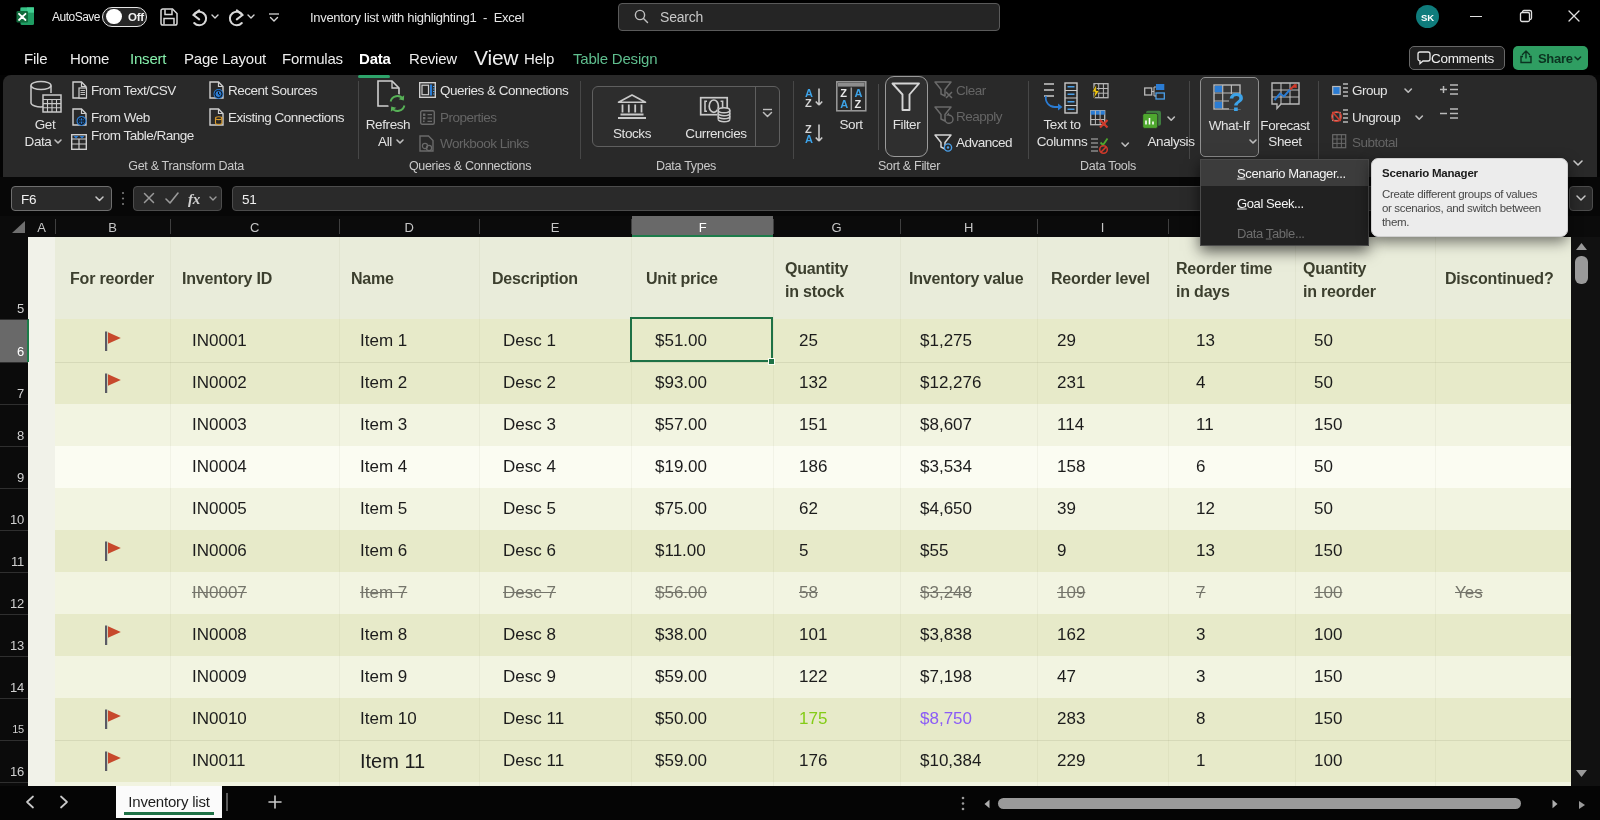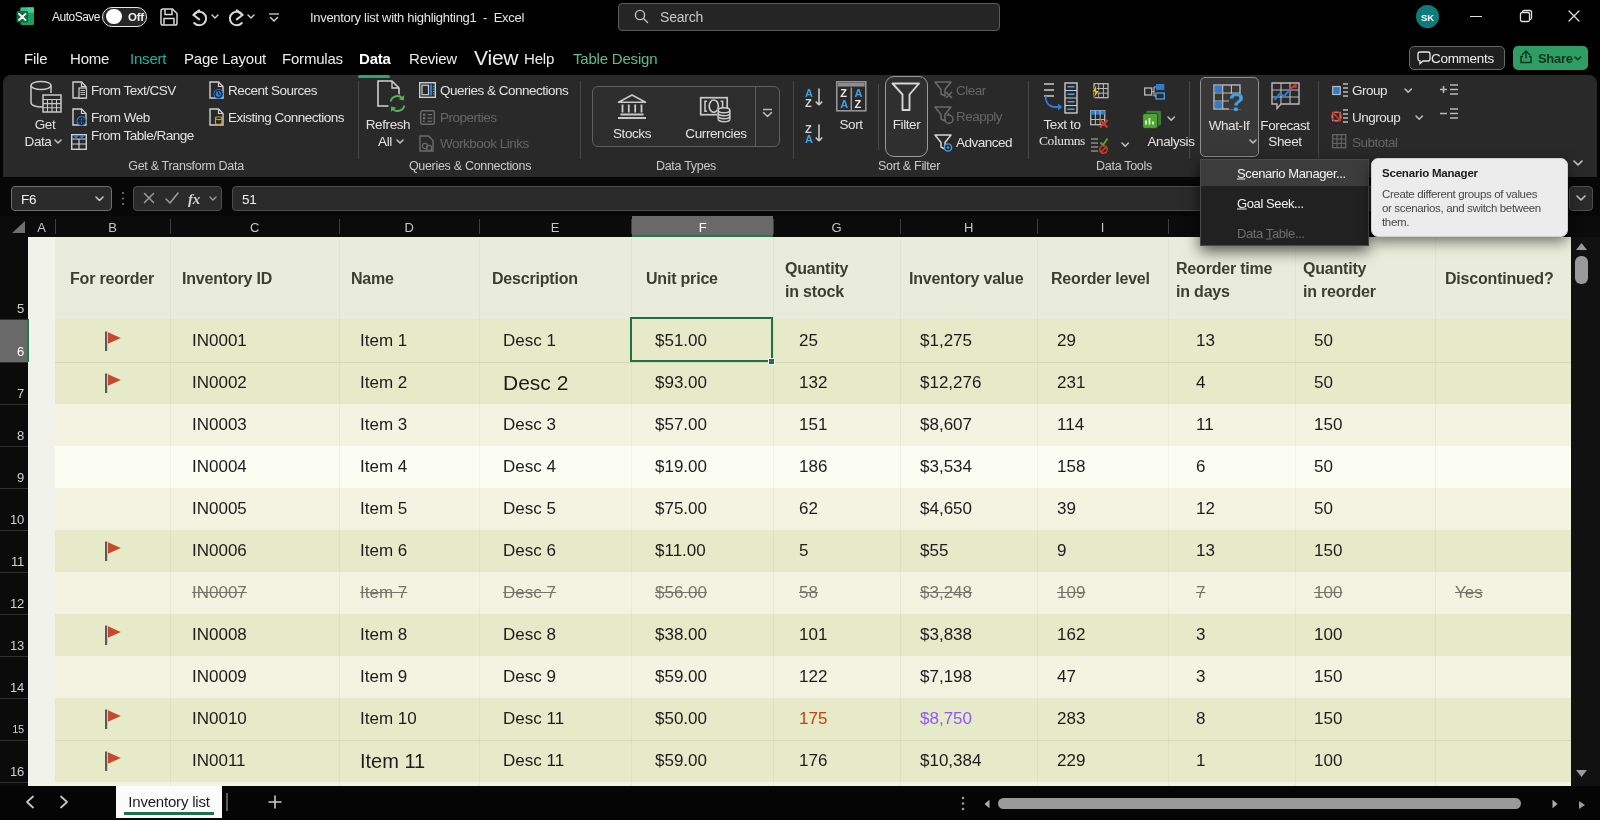--- a/index.html
+++ b/index.html
@@ -62,21 +62,21 @@
 <svg class="ab" style="left:1520px;top:10px" width="12" height="12" viewBox="0 0 12 12">
       <rect x="2.5" y="0.5" width="9" height="9" rx="1.5" fill="none" stroke="#e0e0e0" stroke-width="1.3"></rect>
       <rect x="0.5" y="2.5" width="9" height="9" rx="1.5" fill="#000" stroke="#e0e0e0" stroke-width="1.3"></rect>
     </svg>
 <svg class="ab" style="left:1568px;top:10px" width="12" height="12" viewBox="0 0 12 12">
       <path d="M1 1 L11 11 M11 1 L1 11" stroke="#e0e0e0" stroke-width="1.3" stroke-linecap="round"></path>
     </svg>
 <div class="ab" style="left:0px;top:40px;width:1600px;height:35px;background:#000"></div>
 <div class="t " style="left:24px;top:58px;font-size:15px;color:#ededed">File</div>
 <div class="t " style="left:70px;top:58px;font-size:15px;color:#ededed">Home</div>
-<div class="t " style="left:130px;top:58px;font-size:15px;color:#14b8a6">Insert</div>
+<div class="t " style="left:130px;top:58px;font-size:15px;color:#86efac">Insert</div>
 <div class="t " style="left:184px;top:58px;font-size:15px;color:#ededed">Page Layout</div>
 <div class="t " style="left:282px;top:58px;font-size:15px;color:#ededed">Formulas</div>
 <div class="t " style="left:359px;top:58px;font-size:15px;color:#fff;font-weight:bold">Data</div>
 <div class="t " style="left:409px;top:58px;font-size:15px;color:#ededed">Review</div>
 <div class="t " style="left:474px;top:58px;font-size:21px;color:#ededed">View</div>
 <div class="t " style="left:524px;top:58px;font-size:15px;color:#ededed">Help</div>
 <div class="t " style="left:573px;top:58px;font-size:15px;color:#5fbe8e">Table Design</div>
 <div class="ab" style="left:358px;top:75px;width:32px;height:3px;background:#2ea36a;border-radius:2px;z-index:6"></div>
 <div class="ab" style="left:1409px;top:45.5px;width:96px;height:24px;border:1px solid #686868;border-radius:5px;background:#1f1f1f"></div>
 <svg class="ab" style="left:1417px;top:51px" width="14" height="13" viewBox="0 0 14 13">
@@ -96,21 +96,21 @@
 <div class="ab" style="left:358px;top:81px;width:1px;height:78px;background:#474747"></div>
 <div class="ab" style="left:580px;top:81px;width:1px;height:78px;background:#474747"></div>
 <div class="ab" style="left:793px;top:81px;width:1px;height:78px;background:#474747"></div>
 <div class="ab" style="left:1028px;top:81px;width:1px;height:78px;background:#474747"></div>
 <div class="ab" style="left:1189px;top:81px;width:1px;height:78px;background:#474747"></div>
 <div class="ab" style="left:1318px;top:81px;width:1px;height:78px;background:#474747"></div>
 <div class="tc glab" style="left:186px;top:166px;">Get &amp; Transform Data</div>
 <div class="tc glab" style="left:470px;top:166px;">Queries &amp; Connections</div>
 <div class="tc glab" style="left:686px;top:166px;">Data Types</div>
 <div class="tc glab" style="left:909px;top:166px;">Sort &amp; Filter</div>
-<div class="tc glab" style="left:1108px;top:166px;margin-left:16px;">Data Tools</div>
+<div class="tc glab" style="left:1108px;top:166px;">Data Tools</div>
 <svg class="ab" style="left:30px;top:81px" width="32" height="33" viewBox="0 0 32 33">
 <ellipse cx="11" cy="4.5" rx="10" ry="4" fill="none" stroke="#c9c9c9" stroke-width="1.5"></ellipse>
 <path d="M1 4.5 V22 a10 4 0 0 0 12 3.8" fill="none" stroke="#c9c9c9" stroke-width="1.5"></path>
 <path d="M21 4.5 V12" fill="none" stroke="#c9c9c9" stroke-width="1.5"></path>
 <rect x="13" y="14" width="18" height="17" fill="#292929" stroke="#c9c9c9" stroke-width="1.5"></rect>
 <path d="M13 18.5 H31 M13 22.6 H31 M13 26.8 H31 M17.5 18.5 V31 M22 18.5 V31 M26.5 18.5 V31" stroke="#c9c9c9" stroke-width="1.1"></path>
 </svg>
 <div class="tc biglab" style="left:45px;top:124px;">Get</div>
 <div class="tc biglab" style="left:38px;top:141px;">Data</div>
 <svg class="ab" style="left:54px;top:139.0px" width="8" height="6" viewBox="0 0 8 6">
@@ -259,21 +259,21 @@
 <div class="t lab" style="left:956px;top:142px;">Advanced</div>
 <svg class="ab" style="left:1042px;top:82px" width="40" height="32" viewBox="0 0 40 32">
 <path d="M12 2 H2 M12 8 H2 M12 14 H2" stroke="#c9c9c9" stroke-width="1.4"></path>
 <path d="M4 14 a9 9 0 0 0 9 11 H17" fill="none" stroke="#2b7cd3" stroke-width="1.8"></path>
 <path d="M16 21.5 L20.5 25 L16 28.5 Z" fill="#2b7cd3"></path>
 <rect x="23" y="1" width="12" height="30" fill="none" stroke="#c9c9c9" stroke-width="1.4"></rect>
 <path d="M23 8.5 H35 M23 16 H35 M23 23.5 H35" stroke="#c9c9c9" stroke-width="1.2"></path>
 <path d="M25.5 4.7 H32.5 M25.5 12.2 H32.5 M25.5 19.7 H32.5 M25.5 27.2 H32.5" stroke="#4a9fe8" stroke-width="1.4"></path>
 </svg>
 <div class="tc biglab" style="left:1062px;top:124px;">Text to</div>
-<div class="tc biglab" style="left:1062px;top:141px;font-family:Liberation Serif, serif;">Columns</div>
+<div class="tc biglab" style="left:1062px;top:141px;">Columns</div>
 <svg class="ab" style="left:1090px;top:83px" width="19" height="17" viewBox="0 0 19 17">
 <rect x="4" y="0.7" width="14" height="14" fill="none" stroke="#b9b9b9" stroke-width="1.3"></rect>
 <path d="M4 5.5 H18 M4 10.2 H18 M8.7 0.7 V15 M13.4 0.7 V15" stroke="#b9b9b9" stroke-width="1"></path>
 <path d="M6.5 1 L2 9 h3 L3.5 16 L9.5 7.5 h-3.2 Z" fill="#f2c811" stroke="#1a1a1a" stroke-width="0.7"></path>
 </svg>
 <svg class="ab" style="left:1090px;top:110px" width="19" height="18" viewBox="0 0 19 18">
 <rect x="0.7" y="0.7" width="14" height="14" fill="none" stroke="#b9b9b9" stroke-width="1.3"></rect>
 <rect x="0.7" y="0.7" width="14" height="4" fill="#2b7cd3"></rect>
 <path d="M0.7 9.5 H14.7 M5.4 0.7 V14.7 M10.1 0.7 V14.7" stroke="#b9b9b9" stroke-width="1"></path>
 <path d="M10 10 L17.5 17.5 M17.5 10 L10 17.5" stroke="#d03a2b" stroke-width="2.2"></path>
@@ -467,21 +467,21 @@
 <div class="t " style="left:920px;top:340.5px;font-size:17px;color:#1c1c1c;letter-spacing:0px">$1,275</div>
 <div class="t " style="left:1057px;top:340.5px;font-size:17px;color:#1c1c1c;letter-spacing:0px">29</div>
 <div class="t " style="left:1196px;top:340.5px;font-size:17px;color:#1c1c1c;letter-spacing:0px">13</div>
 <div class="t " style="left:1314px;top:340.5px;font-size:17px;color:#1c1c1c;letter-spacing:0px">50</div>
 <svg class="ab" style="left:104px;top:373.0px" width="18" height="20" viewBox="0 0 18 20">
       <rect x="1" y="0.5" width="2.2" height="19.5" fill="#5a5a64"></rect>
       <path d="M4 1.2 L16.8 7 L4 12.8 Z" fill="#c7492c"></path>
     </svg>
 <div class="t " style="left:192px;top:383.0px;font-size:17px;color:#1c1c1c;letter-spacing:0px">IN0002</div>
 <div class="t " style="left:360px;top:383.0px;font-size:17px;color:#1c1c1c;letter-spacing:0px">Item 2</div>
-<div class="t " style="left:503px;top:383.0px;font-size:21px;color:#1c1c1c;letter-spacing:0px">Desc 2</div>
+<div class="t " style="left:503px;top:383.0px;font-size:17px;color:#1c1c1c;letter-spacing:0px">Desc 2</div>
 <div class="t " style="left:655px;top:383.0px;font-size:17px;color:#1c1c1c;letter-spacing:0px">$93.00</div>
 <div class="t " style="left:799px;top:383.0px;font-size:17px;color:#1c1c1c;letter-spacing:0px">132</div>
 <div class="t " style="left:920px;top:383.0px;font-size:17px;color:#1c1c1c;letter-spacing:0px">$12,276</div>
 <div class="t " style="left:1057px;top:383.0px;font-size:17px;color:#1c1c1c;letter-spacing:0px">231</div>
 <div class="t " style="left:1196px;top:383.0px;font-size:17px;color:#1c1c1c;letter-spacing:0px">4</div>
 <div class="t " style="left:1314px;top:383.0px;font-size:17px;color:#1c1c1c;letter-spacing:0px">50</div>
 <div class="t " style="left:192px;top:425.0px;font-size:17px;color:#1c1c1c;letter-spacing:0px">IN0003</div>
 <div class="t " style="left:360px;top:425.0px;font-size:17px;color:#1c1c1c;letter-spacing:0px">Item 3</div>
 <div class="t " style="left:503px;top:425.0px;font-size:17px;color:#1c1c1c;letter-spacing:0px">Desc 3</div>
 <div class="t " style="left:655px;top:425.0px;font-size:17px;color:#1c1c1c;letter-spacing:0px">$57.00</div>
@@ -554,21 +554,21 @@
 <div class="t " style="left:1196px;top:677.0px;font-size:17px;color:#1c1c1c;letter-spacing:0px">3</div>
 <div class="t " style="left:1314px;top:677.0px;font-size:17px;color:#1c1c1c;letter-spacing:0px">150</div>
 <svg class="ab" style="left:104px;top:709.0px" width="18" height="20" viewBox="0 0 18 20">
       <rect x="1" y="0.5" width="2.2" height="19.5" fill="#5a5a64"></rect>
       <path d="M4 1.2 L16.8 7 L4 12.8 Z" fill="#c7492c"></path>
     </svg>
 <div class="t " style="left:192px;top:719.0px;font-size:17px;color:#1c1c1c;letter-spacing:0px">IN0010</div>
 <div class="t " style="left:360px;top:719.0px;font-size:17px;color:#1c1c1c;letter-spacing:0px">Item 10</div>
 <div class="t " style="left:503px;top:719.0px;font-size:17px;color:#1c1c1c;letter-spacing:0px">Desc 11</div>
 <div class="t " style="left:655px;top:719.0px;font-size:17px;color:#1c1c1c;letter-spacing:0px">$50.00</div>
-<div class="t " style="left:799px;top:719.0px;font-size:17px;color:#c2410c;letter-spacing:0px">175</div>
+<div class="t " style="left:799px;top:719.0px;font-size:17px;color:#84cc16;letter-spacing:0px">175</div>
 <div class="t " style="left:920px;top:719.0px;font-size:17px;color:#8b5cf6;letter-spacing:0px">$8,750</div>
 <div class="t " style="left:1057px;top:719.0px;font-size:17px;color:#1c1c1c;letter-spacing:0px">283</div>
 <div class="t " style="left:1196px;top:719.0px;font-size:17px;color:#1c1c1c;letter-spacing:0px">8</div>
 <div class="t " style="left:1314px;top:719.0px;font-size:17px;color:#1c1c1c;letter-spacing:0px">150</div>
 <svg class="ab" style="left:104px;top:751.0px" width="18" height="20" viewBox="0 0 18 20">
       <rect x="1" y="0.5" width="2.2" height="19.5" fill="#5a5a64"></rect>
       <path d="M4 1.2 L16.8 7 L4 12.8 Z" fill="#c7492c"></path>
     </svg>
 <div class="t " style="left:192px;top:761.0px;font-size:17px;color:#1c1c1c;letter-spacing:0px">IN0011</div>
 <div class="t " style="left:360px;top:761.0px;font-size:20px;color:#1c1c1c;letter-spacing:0px">Item 11</div>

